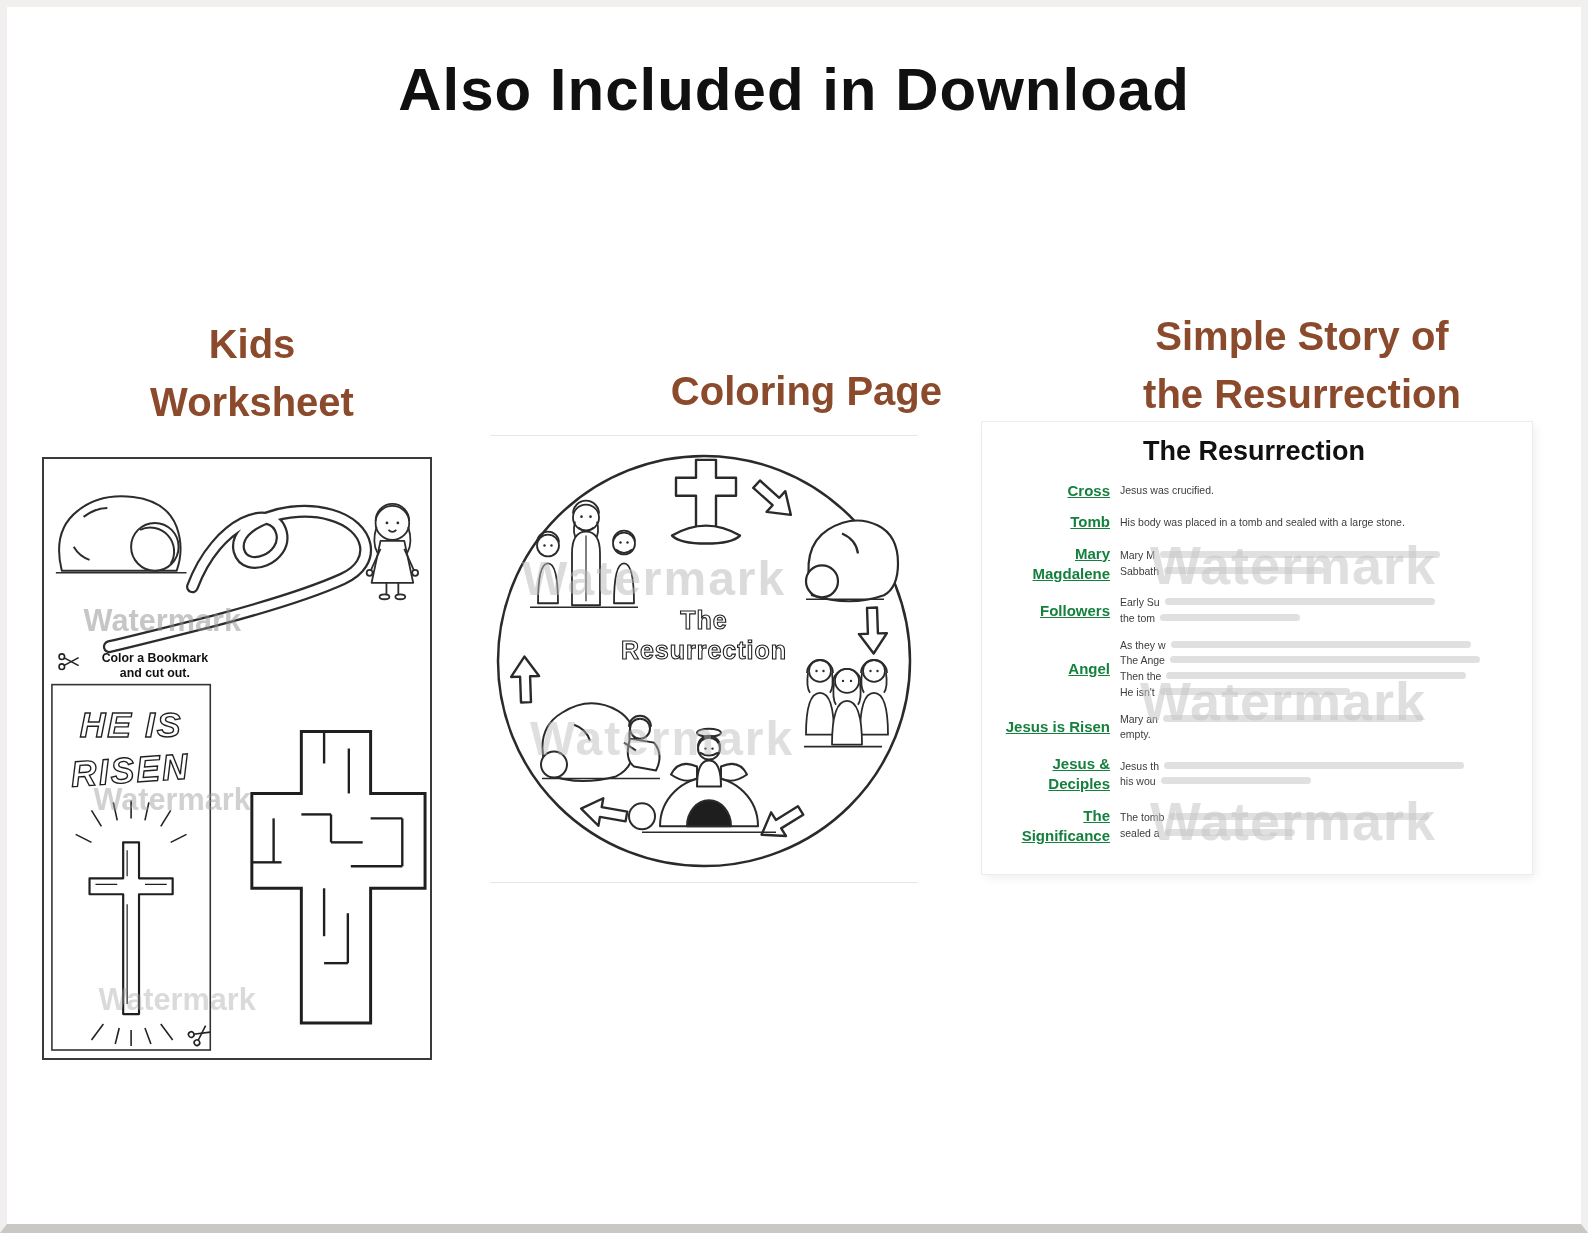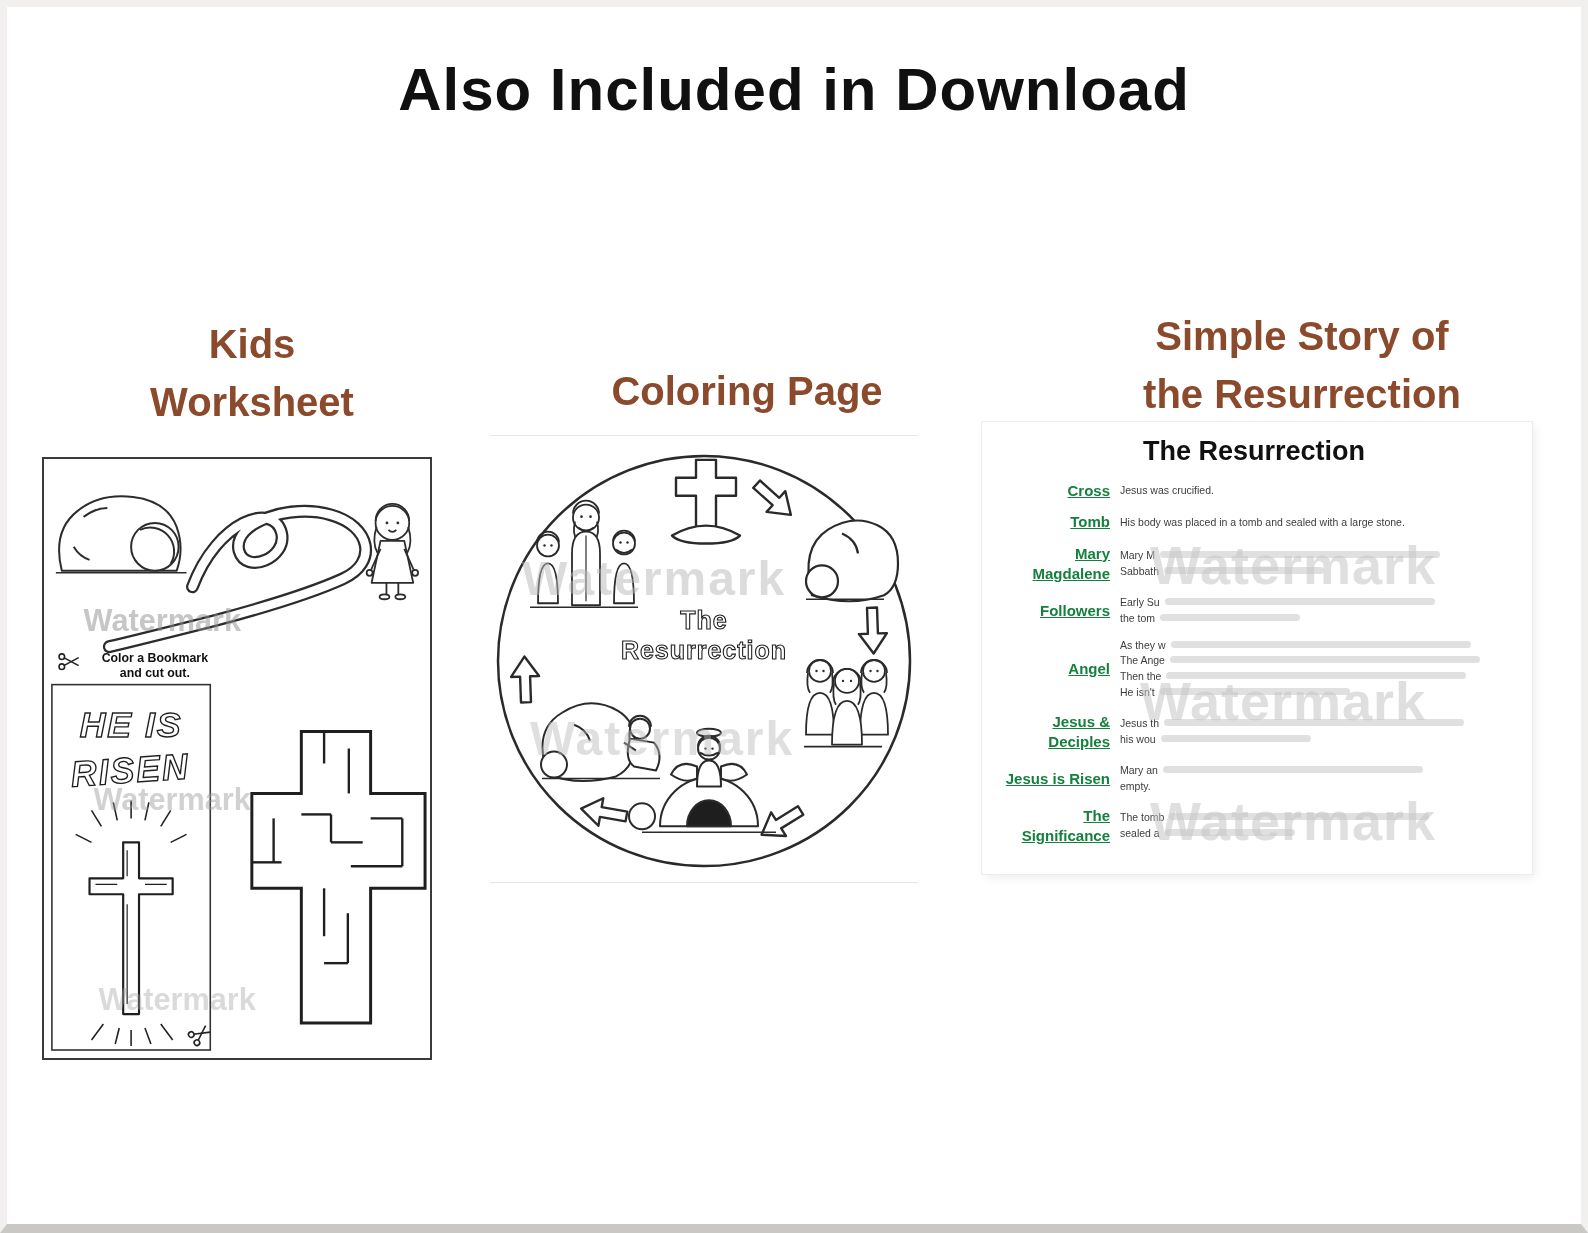--- a/index.html
+++ b/index.html
@@ -3,21 +3,21 @@
 <meta charset="utf-8">
 <style>
   html,body{margin:0;padding:0;background:#fff;font-family:"Liberation Sans",sans-serif;}
   .frame{position:relative;width:1588px;height:1233px;background:#ffffff;box-sizing:border-box;
          border:7px solid #f1f0ee;border-bottom:9px solid #c9c8c5;overflow:hidden;}
   .page-title{position:absolute;top:48px;left:0;right:0;text-align:center;
               font-size:60px;font-weight:bold;color:#101010;letter-spacing:1px;}
   .section-heading{position:absolute;text-align:center;font-weight:bold;color:#8a4a2b;
                    font-size:40px;line-height:1.45;}
   .h-worksheet{left:85px;top:308px;width:320px;}
-  .h-coloring{left:545px;top:355px;width:390px;}
+  .h-coloring{left:545px;top:355px;width:390px;text-align:right;}
   .h-story{left:1050px;top:264px;width:490px;margin-top:36px;}
 
   .ws-panel{position:absolute;left:35px;top:450px;width:390px;height:603px;background:#fff;
             border:2px solid #3a3a3a;box-sizing:border-box;}
   .ws-panel svg{display:block;width:100%;height:100%;}
 
   .coloring-panel{position:absolute;left:483px;top:428px;width:428px;height:448px;background:#fff;
                   border-top:1px solid #e6e6e4;border-bottom:1px solid #e6e6e4;box-sizing:border-box;}
   .coloring-panel svg{display:block;width:100%;height:100%;}
 
@@ -323,36 +323,36 @@
       <div class="stext">
         <div class="sline"><span>As they w</span><span class="blur" style="width:300px"></span></div>
         <div class="sline"><span>The Ange</span><span class="blur" style="width:310px"></span></div>
         <div class="sline"><span>Then the</span><span class="blur" style="width:300px"></span></div>
         <div class="sline"><span>He isn't</span><span class="blur" style="width:190px"></span></div>
       </div>
     </div>
 
     <div class="srow">
       <div class="slabel">
+          <div>Jesus is Risen</div>
+        </div>
+      <div class="stext">
+        <div class="sline"><span>Mary an</span><span class="blur" style="width:260px"></span></div>
+        <div class="sline"><span>empty.</span></div>
+      </div>
+    </div>
+
+    <div class="srow">
+      <div class="slabel">
         <div>Jesus &amp;</div>
           <div>Deciples</div>
       </div>
       <div class="stext">
         <div class="sline"><span>Jesus th</span><span class="blur" style="width:300px"></span></div>
         <div class="sline"><span>his wou</span><span class="blur" style="width:150px"></span></div>
-      </div>
-    </div>
-
-    <div class="srow">
-      <div class="slabel">
-          <div>Jesus is Risen</div>
-        </div>
-      <div class="stext">
-        <div class="sline"><span>Mary an</span><span class="blur" style="width:260px"></span></div>
-        <div class="sline"><span>empty.</span></div>
       </div>
     </div>
 
     <div class="srow">
       <div class="slabel">
         <div>The</div>
           <div>Significance</div>
       </div>
       <div class="stext">
         <div class="sline"><span>The tomb</span><span class="blur" style="width:260px"></span></div>

